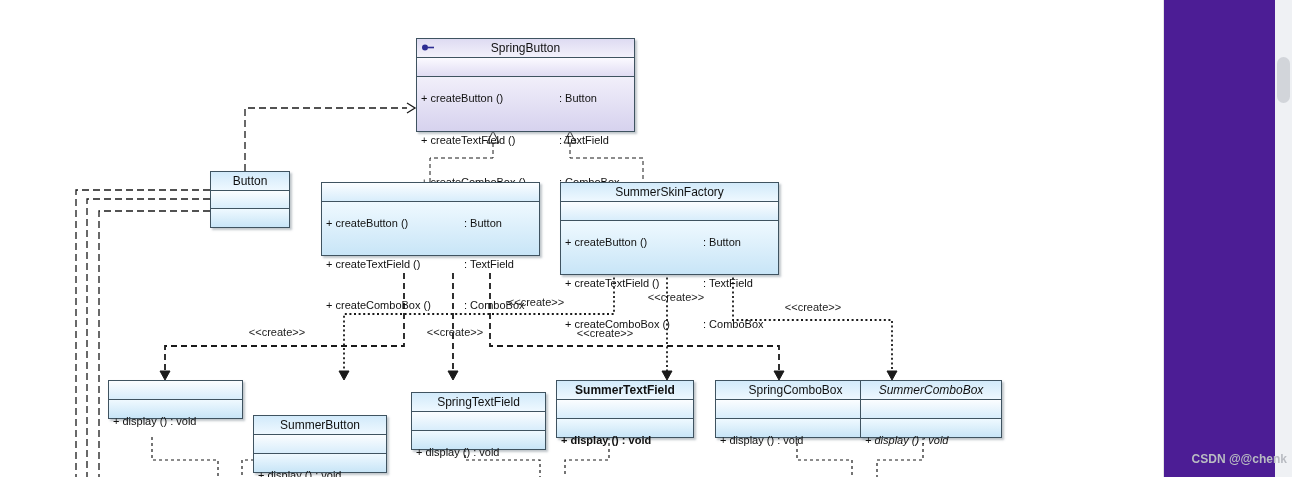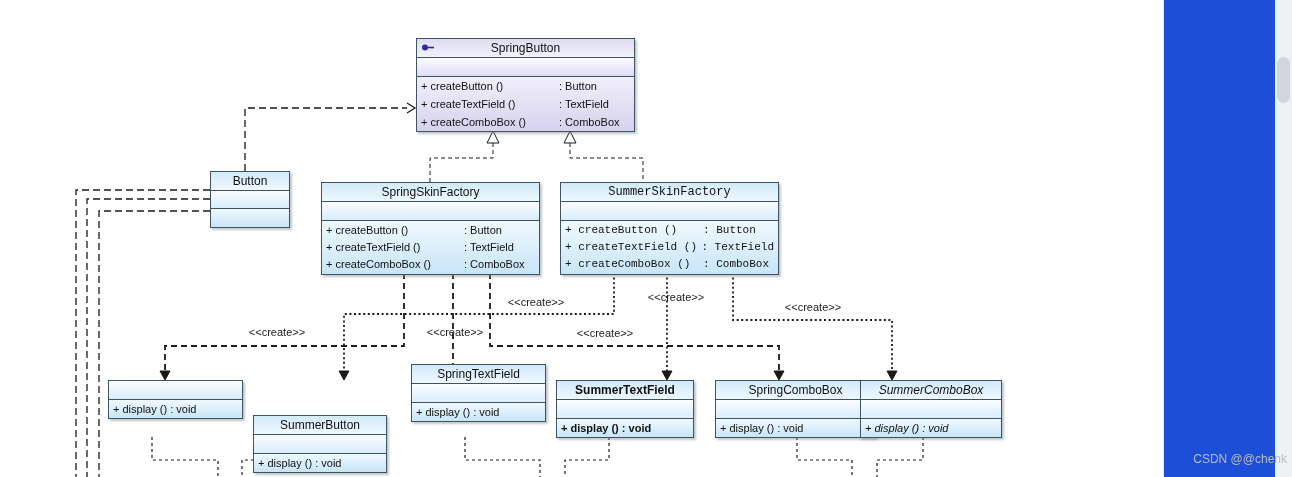--- a/index.html
+++ b/index.html
@@ -14,31 +14,31 @@
   .ct{box-sizing:border-box;height:19px;line-height:18px;text-align:center;
       border-bottom:1px solid #3f5360;font-size:12px;position:relative;white-space:nowrap;}
   .ca{box-sizing:border-box;border-bottom:1px solid #3f5360;}
   .cm{box-sizing:border-box;}
   .blue .ct{background:linear-gradient(180deg,#d2eafa,#eef8ff);}
   .blue .ca{background:linear-gradient(180deg,#fbfdff,#d8edfb);}
   .blue .cm{background:linear-gradient(180deg,#eff9ff,#c8e5f7);}
   .purple .ct{background:linear-gradient(180deg,#dedbf2,#f3f1fb);}
   .purple .ca{background:linear-gradient(180deg,#fbfaff,#e0dcf3);}
   .purple .cm{background:linear-gradient(180deg,#f1effa,#d6d2ee);}
-  .mrow{display:flex;padding:0 4px;white-space:nowrap;}
+  .mrow{display:flex;padding:12px 4px;white-space:nowrap;}
   .mrow .sig{display:inline-block;}
   .cols .sig{width:138px;}
   .lollipop{position:absolute;left:4px;top:4px;width:14px;height:9px;}
 
   .create-label{position:absolute;transform:translate(-50%,-50%);
       font-size:11px;color:#1c1c1c;white-space:nowrap;}
 
   
   .side-panel{position:absolute;left:1163px;top:0;width:129px;height:477px;
-      background:#1d4ed8;border-left:1px solid #e3e4e6;box-sizing:border-box;}
+      background:#4c1d95;border-left:1px solid #e3e4e6;box-sizing:border-box;font-weight:bold;}
   .scroll-track{position:absolute;right:0;top:0;width:17px;height:477px;background:#eff1f4;}
   .scroll-thumb{position:absolute;right:2px;top:57px;width:13px;height:46px;
       border-radius:7px;background:#d2d5da;}
   .watermark{position:absolute;right:5px;top:452px;font-size:12px;color:#b9bcc2;white-space:nowrap;}
 </style>
 </head>
 <body>
 
 <div class="stage">
   <div class="canvas">
@@ -107,39 +107,38 @@
       </div>
     </div>
 
     <div class="box blue" style="left:210px;top:171px;width:80px;">
       <div class="ct"><span>Button</span></div>
       <div class="ca" style="height:18px;"></div>
       <div class="cm" style="height:18px;"></div>
     </div>
 
     <div class="box blue" style="left:321px;top:182px;width:219px;">
-      <div class="ct"><span>SpringSkinFactory</span></div>
       <div class="ca" style="height:19px;"></div>
       <div class="cm cols" style="height:53px;padding-top:1px;">
         <div class="mrow" style="line-height:17px;">
             <span class="sig">+ createButton ()</span>
             <span class="typ">: Button</span>
           </div>
         <div class="mrow" style="line-height:17px;">
             <span class="sig">+ createTextField ()</span>
             <span class="typ">: TextField</span>
           </div>
         <div class="mrow" style="line-height:17px;">
             <span class="sig">+ createComboBox ()</span>
             <span class="typ">: ComboBox</span>
           </div>
       </div>
     </div>
 
-    <div class="box blue" style="left:560px;top:182px;width:219px;font-family:Liberation Mono, monospace;">
+    <div class="box blue" style="left:560px;top:182px;width:219px;">
       <div class="ct"><span>SummerSkinFactory</span></div>
       <div class="ca" style="height:19px;"></div>
       <div class="cm cols" style="height:53px;padding-top:1px;">
         <div class="mrow" style="line-height:17px;">
             <span class="sig">+ createButton ()</span>
             <span class="typ">: Button</span>
           </div>
         <div class="mrow" style="line-height:17px;">
             <span class="sig">+ createTextField ()</span>
             <span class="typ">: TextField</span>
@@ -163,21 +162,21 @@
     <div class="box blue" style="left:253px;top:380px;width:134px;margin-top:35px;">
       <div class="ct"><span>SummerButton</span></div>
       <div class="ca" style="height:19px;"></div>
       <div class="cm" style="height:18px;">
         <div class="mrow" style="line-height:18px;">
             <span class="sig">+ display () : void</span>
           </div>
       </div>
     </div>
 
-    <div class="box blue" style="left:411px;top:364px;width:135px;">
+    <div class="box blue" style="left:411px;top:392px;width:135px;">
       <div class="ct"><span>SpringTextField</span></div>
       <div class="ca" style="height:19px;"></div>
       <div class="cm" style="height:18px;">
         <div class="mrow" style="line-height:18px;">
             <span class="sig">+ display () : void</span>
           </div>
       </div>
     </div>
 
     <div class="box blue" style="left:556px;top:380px;width:138px;font-weight:bold;">

